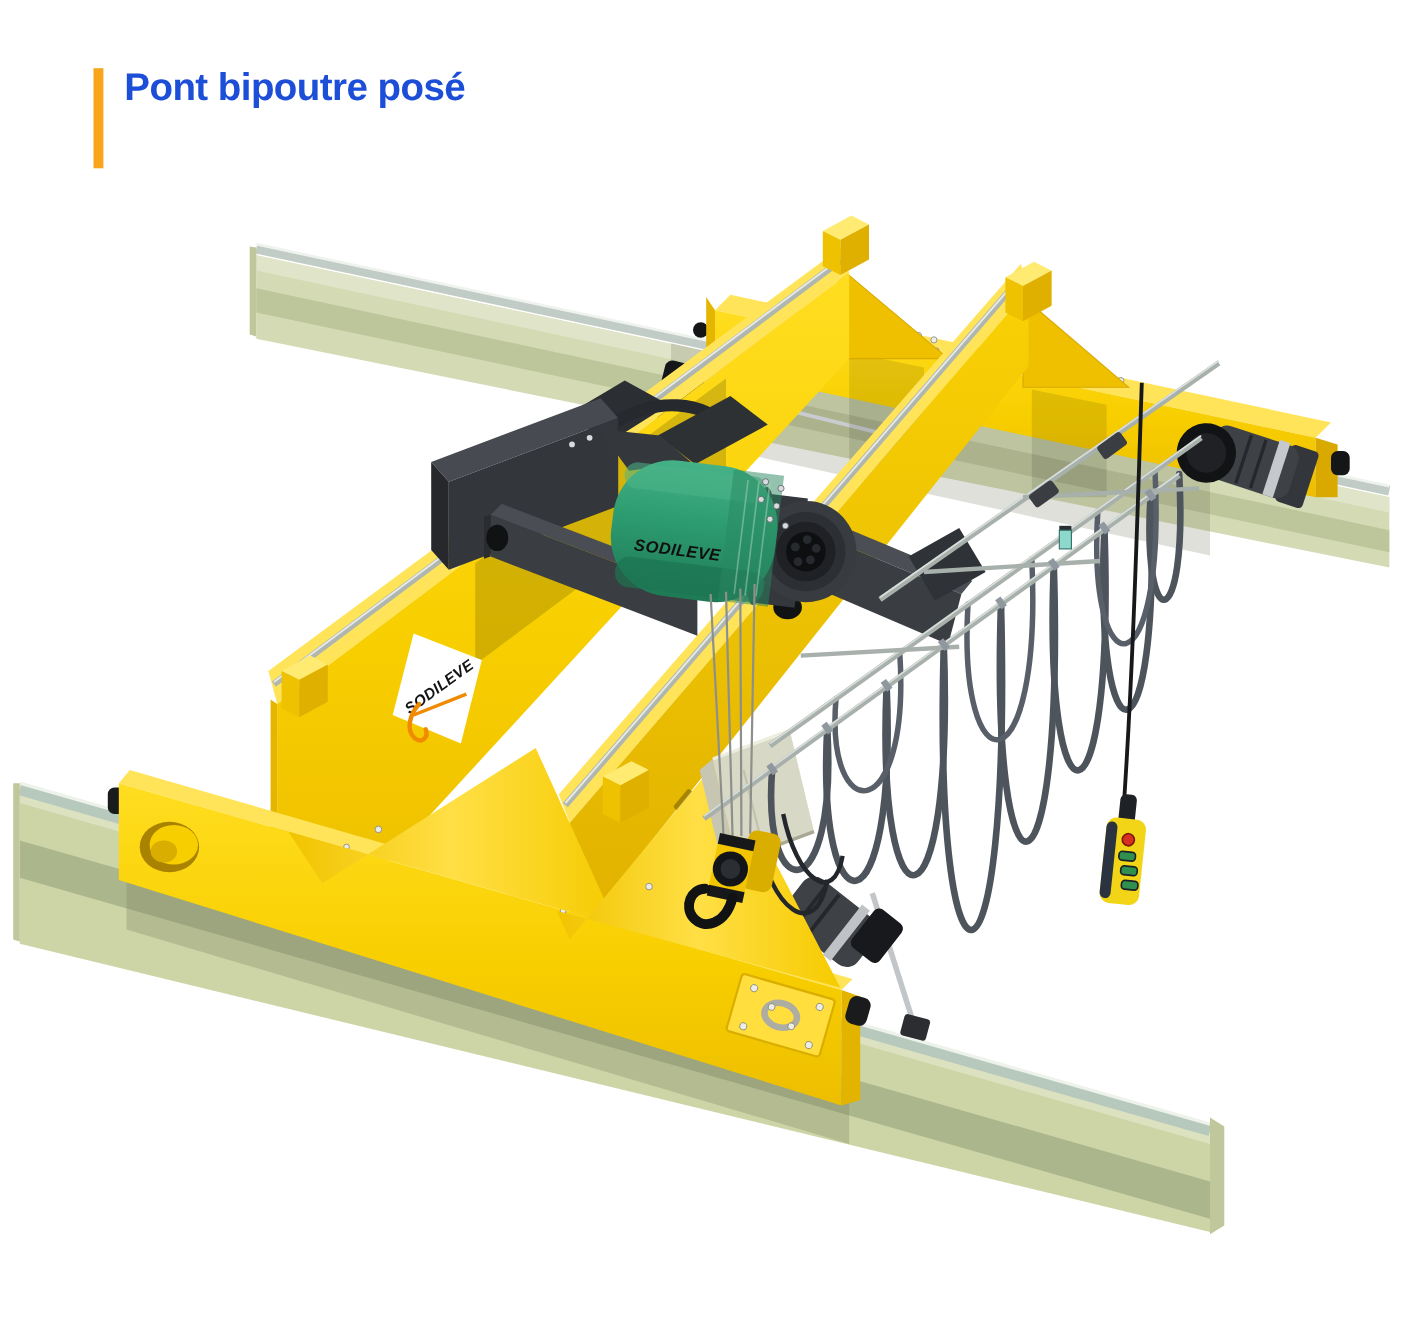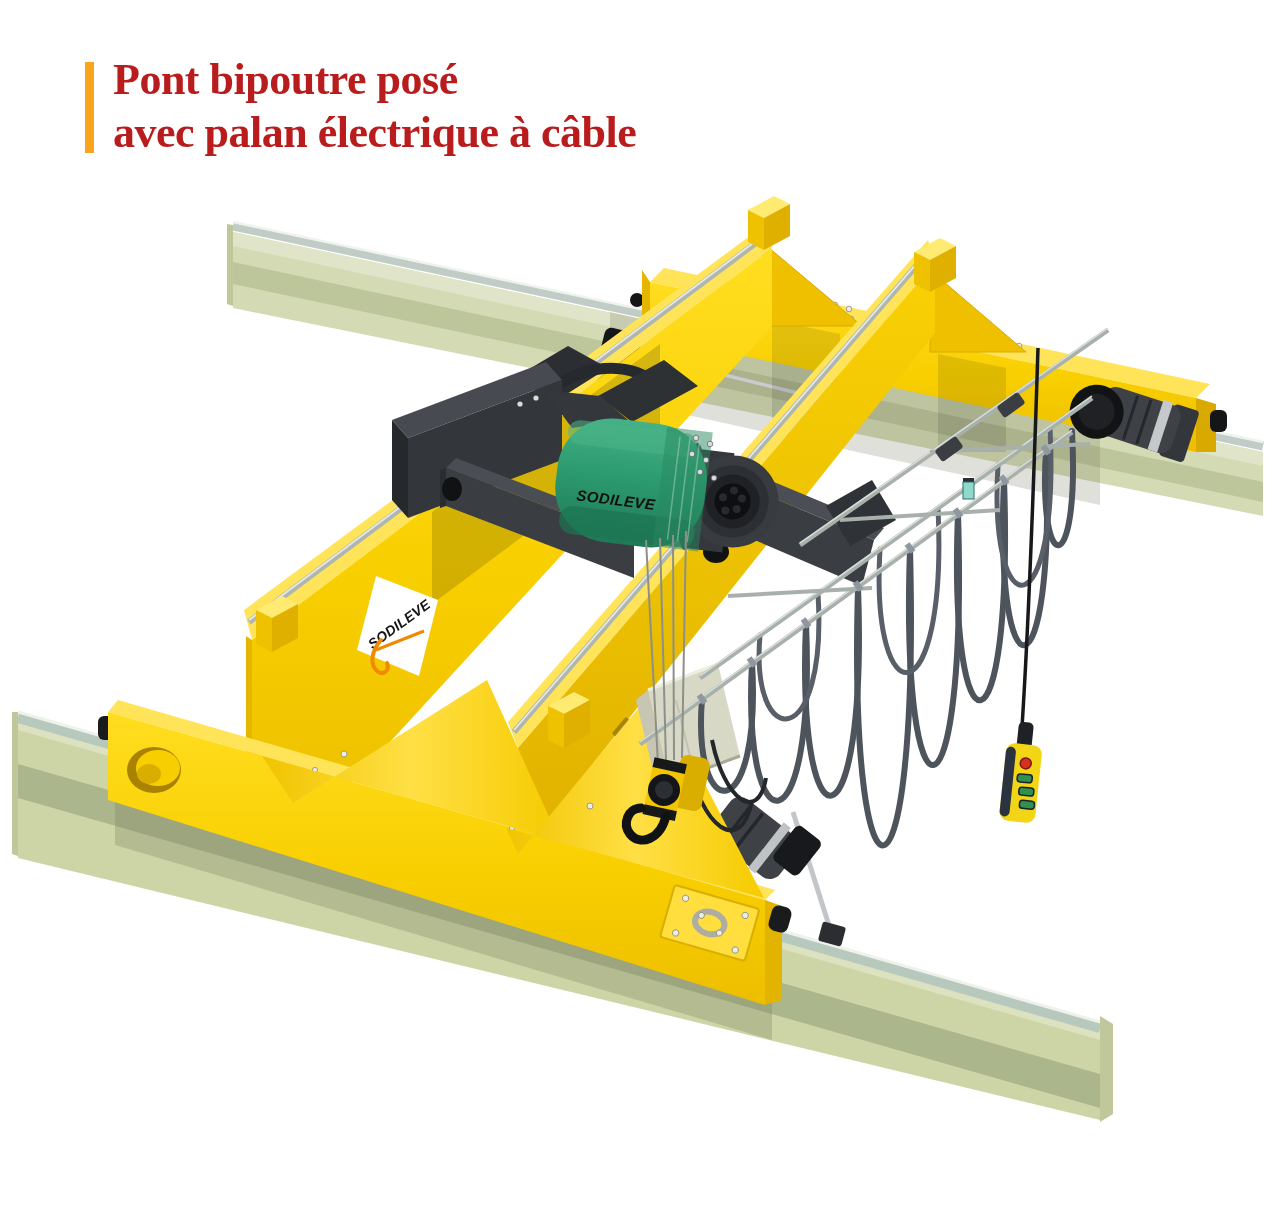--- a/index.html
+++ b/index.html
@@ -1,23 +1,23 @@
 <!DOCTYPE html>
 <html><head>
 <meta charset="utf-8">
 <style>
   html,body{margin:0;padding:0;background:#ffffff;}
   body{width:1280px;height:1218px;position:relative;overflow:hidden;
        font-family:"Liberation Sans", sans-serif;}
   .stage{position:absolute;left:0;top:0;width:1280px;height:1218px;}
   .title-block{position:absolute;left:85px;top:62px;display:flex;}
   .accent-bar{width:9px;height:91px;background:#F9A51B;flex:0 0 auto;}
-  .title-text{margin-left:19px;color:#b91c1c;font-weight:bold;
-              font-size:44px;line-height:53px;letter-spacing:-0.5px;
-              white-space:nowrap;margin-top:-9px;font-family:Liberation Serif, serif;}
+  .title-text{margin-left:19px;color:#1d4ed8;font-weight:bold;
+              font-size:35px;line-height:53px;letter-spacing:-0.5px;
+              white-space:nowrap;margin-top:-9px;}
   svg text{font-family:"Liberation Sans", sans-serif;}
 </style>
 </head>
 <body>
 
 <div class="stage">
 
   <svg width="1280" height="1218" viewBox="0 0 1280 1218">
     <defs>
       <linearGradient id="gY1" x1="0" y1="0" x2="0" y2="1">
@@ -353,17 +353,16 @@
         <rect x="1022" y="800" width="15" height="8" rx="3" fill="#2F9050" stroke="#1C2228" stroke-width="1.5"></rect>
       </g>
     </g>
   </svg>
 
   
   <div class="title-block">
     <div class="accent-bar"></div>
     <div class="title-text">
       <div>Pont bipoutre posé</div>
-      <div>avec palan électrique à câble</div>
     </div>
   </div>
 
 </div>
 
 </body></html>

